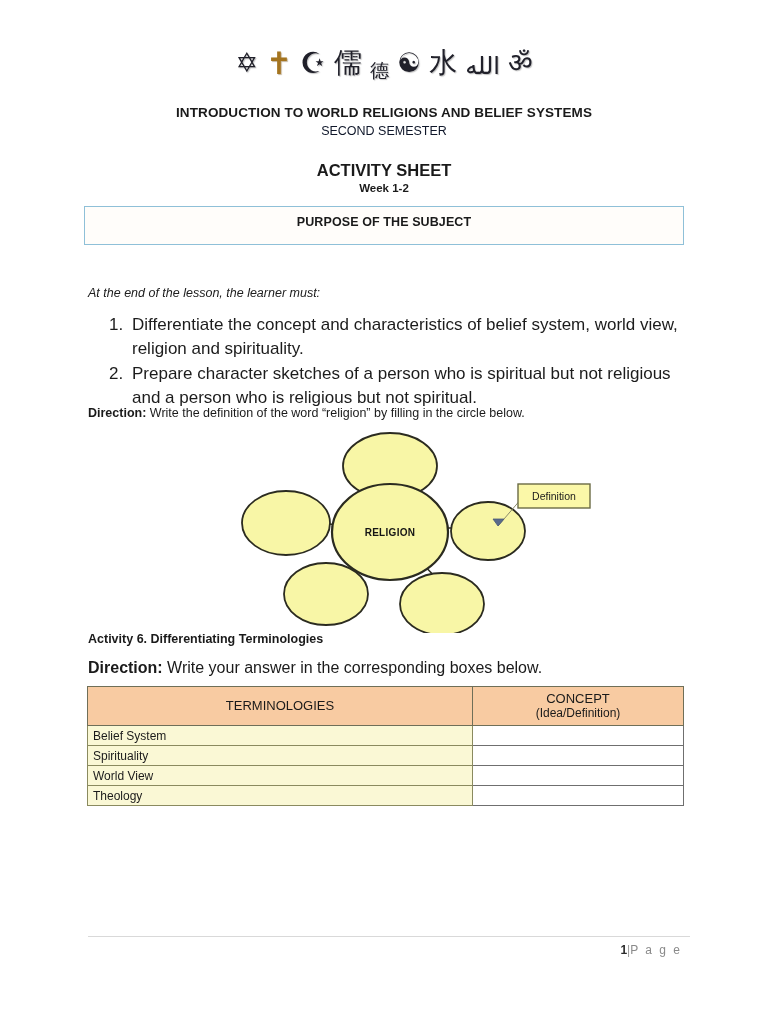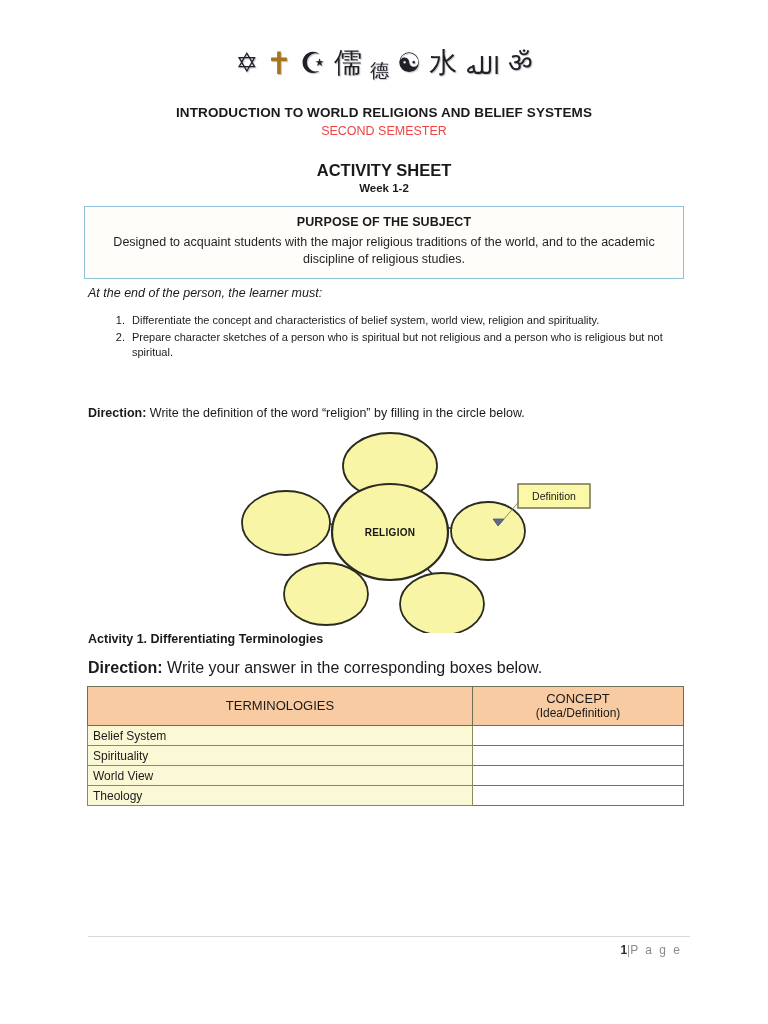--- a/index.html
+++ b/index.html
@@ -58,21 +58,21 @@
     text-align: center;
     font-size: 13.5px;
     font-weight: bold;
     letter-spacing: .1px;
   }
   .semester {
     position: absolute;
     top: 124px; left: 0; width: 768px;
     text-align: center;
     font-size: 12.5px;
-    color: #ef4444;
+    color: #0f172a;
   }
   .sheet-title {
     position: absolute;
     top: 161px; left: 0; width: 768px;
     text-align: center;
     font-size: 16.5px;
     font-weight: bold;
   }
   .week {
     position: absolute;
@@ -112,21 +112,21 @@
     font-size: 12.5px;
     font-style: italic;
     color: #202020;
   }
   .objectives-list {
     position: absolute;
     left: 106px; top: 313px;
     width: 570px;
     margin: 0;
     padding-left: 22px;
-    font-size: 11px;
+    font-size: 17px;
     line-height: 1.42;
     color: #1c1c1c;
   }
   .objectives-list li { margin-bottom: 1px; padding-left: 4px; }
 
   
   .act1-title {
     position: absolute;
     left: 88px; top: 377px;
     font-size: 12.5px;
@@ -245,24 +245,23 @@
     <span class="sym s-star">✡</span><span class="sym s-cross">✝</span><span class="sym s-crescent">☪</span><span class="sym s-han">儒</span><span class="sym s-han-sm">德</span><span class="sym s-yin">☯</span><span class="sym s-han2">水</span><span class="sym s-allah">الله</span><span class="sym s-om">ॐ</span>
   </div>
 
   <div class="course-title">INTRODUCTION TO WORLD RELIGIONS AND BELIEF SYSTEMS</div>
   <div class="semester">SECOND SEMESTER</div>
   <div class="sheet-title">ACTIVITY SHEET</div>
   <div class="week">Week 1-2</div>
 
   <div class="purpose-box">
     <div class="purpose-title">PURPOSE OF THE SUBJECT</div>
-    <div class="purpose-text">Designed to acquaint students with the major religious traditions of the world, and to the academic discipline of religious studies.</div>
   </div>
 
-  <div class="objectives-lead">At the end of the person, the learner must:</div>
+  <div class="objectives-lead">At the end of the lesson, the learner must:</div>
   <ol class="objectives-list">
     <li>Differentiate the concept and characteristics of belief system, world view, religion and spirituality.</li>
     <li>Prepare character sketches of a person who is spiritual but not religious and a person who is religious but not spiritual.</li>
   </ol>
 
   <div class="act1-direction"><b>Direction:</b><span> Write the definition of the word “religion” by filling in the circle below.</span></div>
 
   <div class="diagram">
     <svg width="380" height="205" viewBox="0 0 380 205" xmlns="http://www.w3.org/2000/svg">
 
@@ -285,21 +284,21 @@
       <text class="node-label" x="160" y="108" text-anchor="middle">RELIGION</text>
 
       <line x1="292" y1="70" x2="268" y2="98" stroke="#8a8a6a" stroke-width="1"></line>
       <polygon points="268,98 263,91 274,91" fill="#5a6a8a" stroke="#4a5a7a" stroke-width="0.8"></polygon>
 
       <rect x="288" y="56" width="72" height="24" fill="#fbf8a8" stroke="#6b6b45" stroke-width="1.4"></rect>
       <text class="callout-label" x="324" y="72" text-anchor="middle">Definition</text>
     </svg>
   </div>
 
-  <div class="act2-title">Activity 1. Differentiating Terminologies</div>
+  <div class="act2-title">Activity 6. Differentiating Terminologies</div>
   <div class="act2-direction"><b>Direction:</b><span> Write your answer in the corresponding boxes below.</span></div>
 
   <table class="term-table">
     <colgroup>
       <col class="col-term">
         <col class="col-concept">
     </colgroup>
     <thead>
       <tr>
         <th>TERMINOLOGIES</th>

